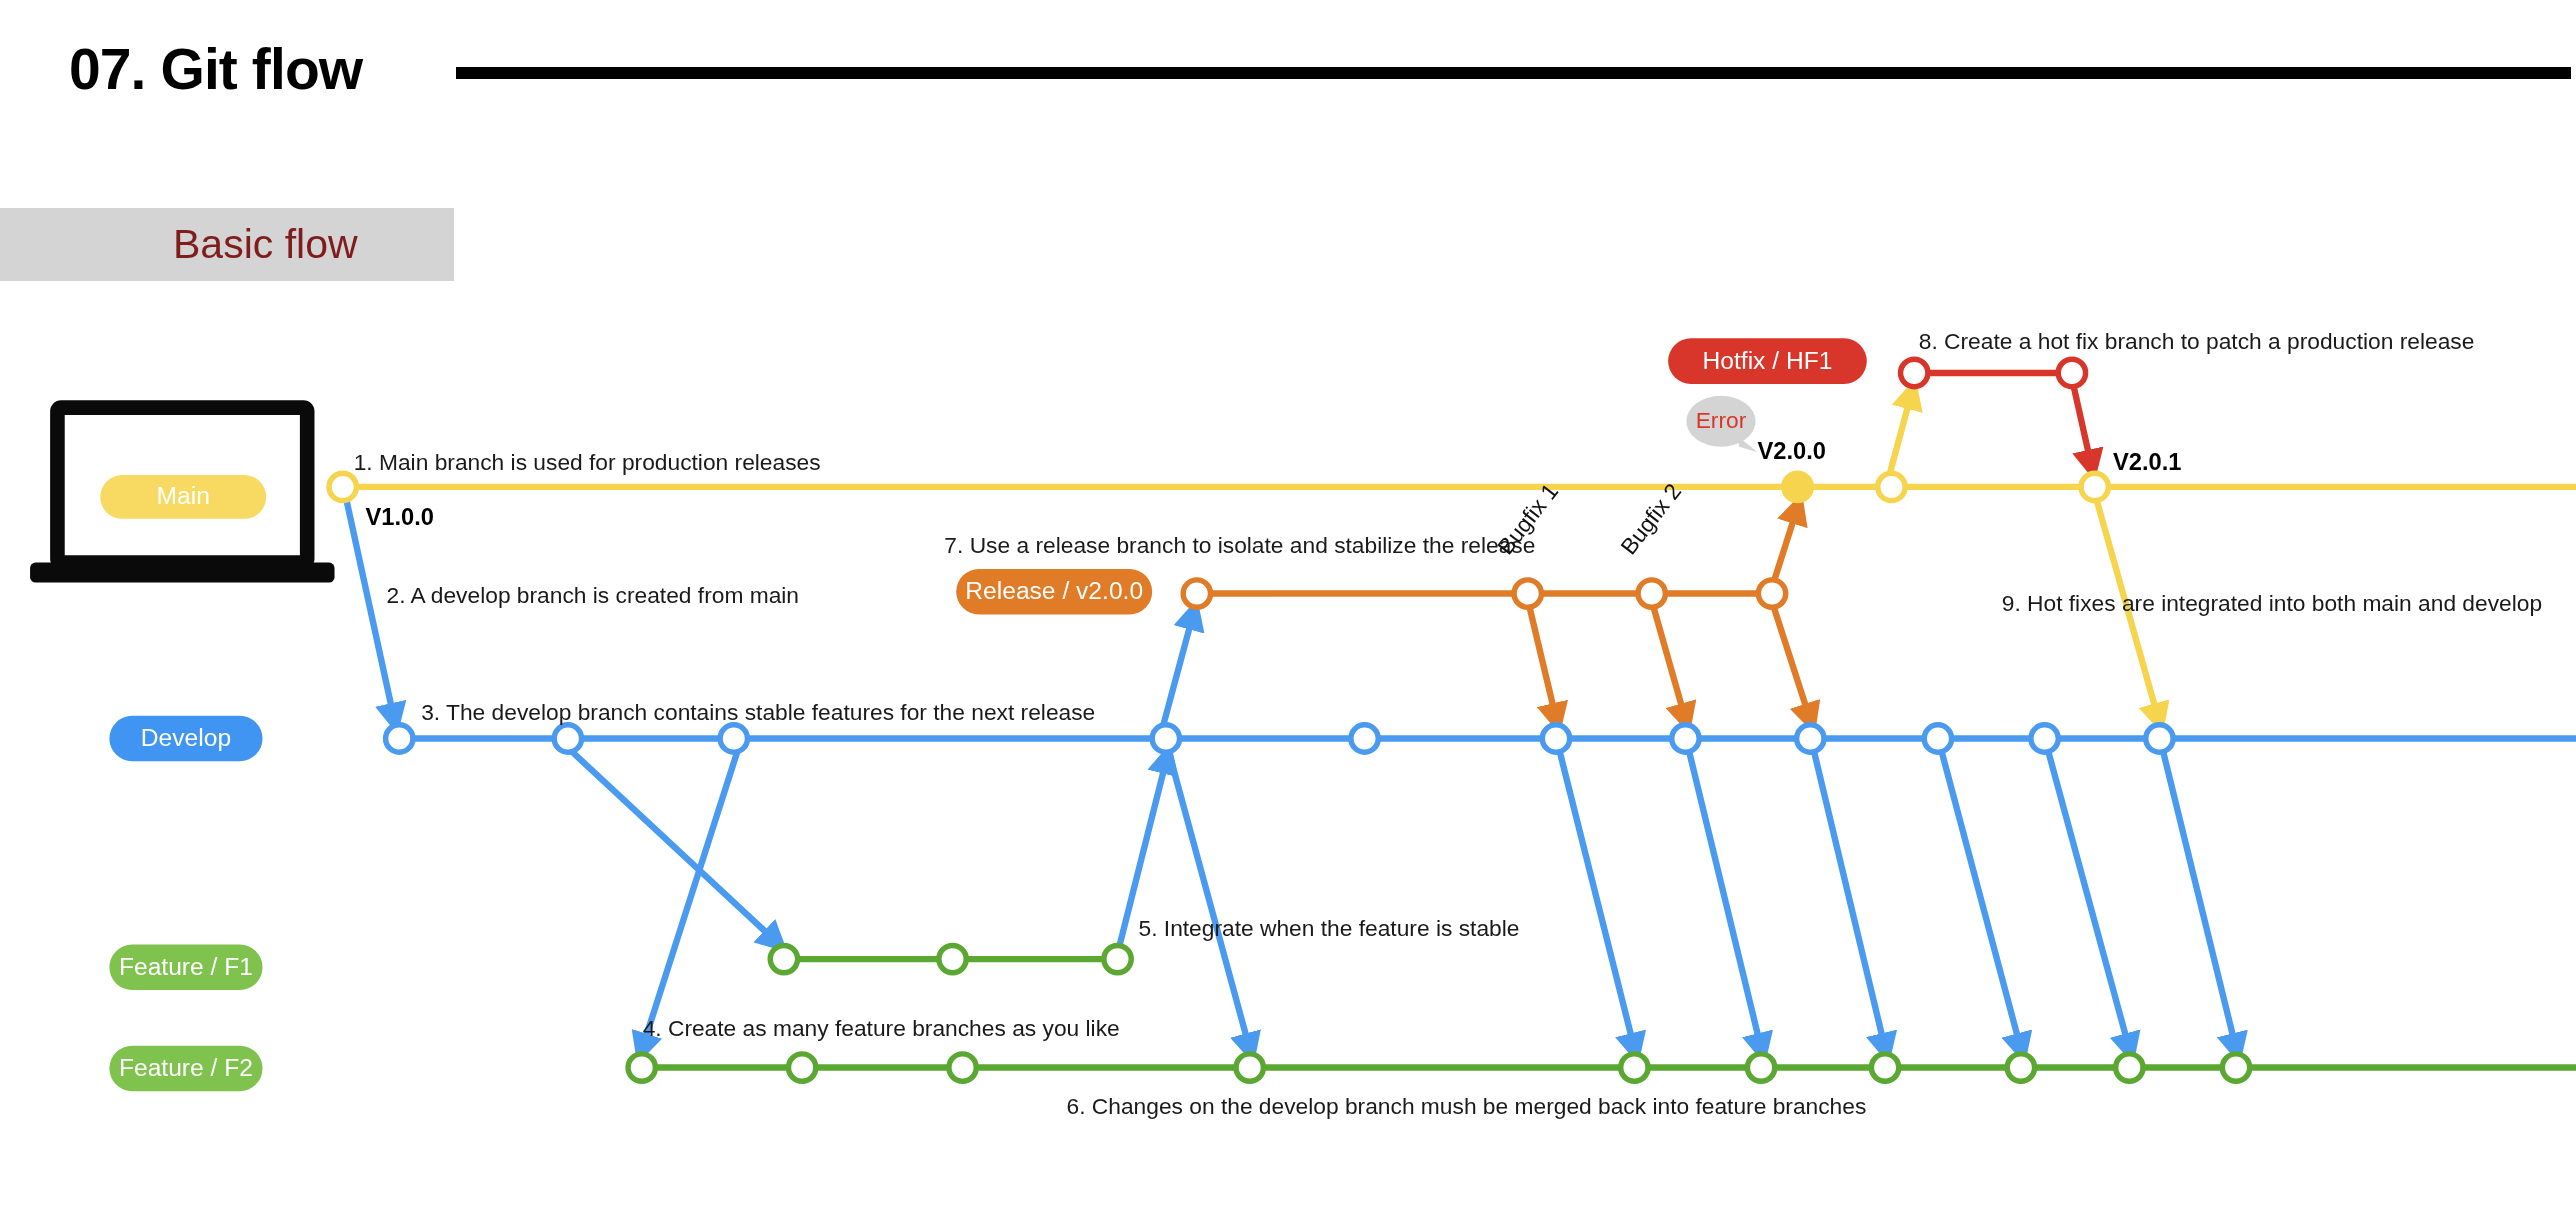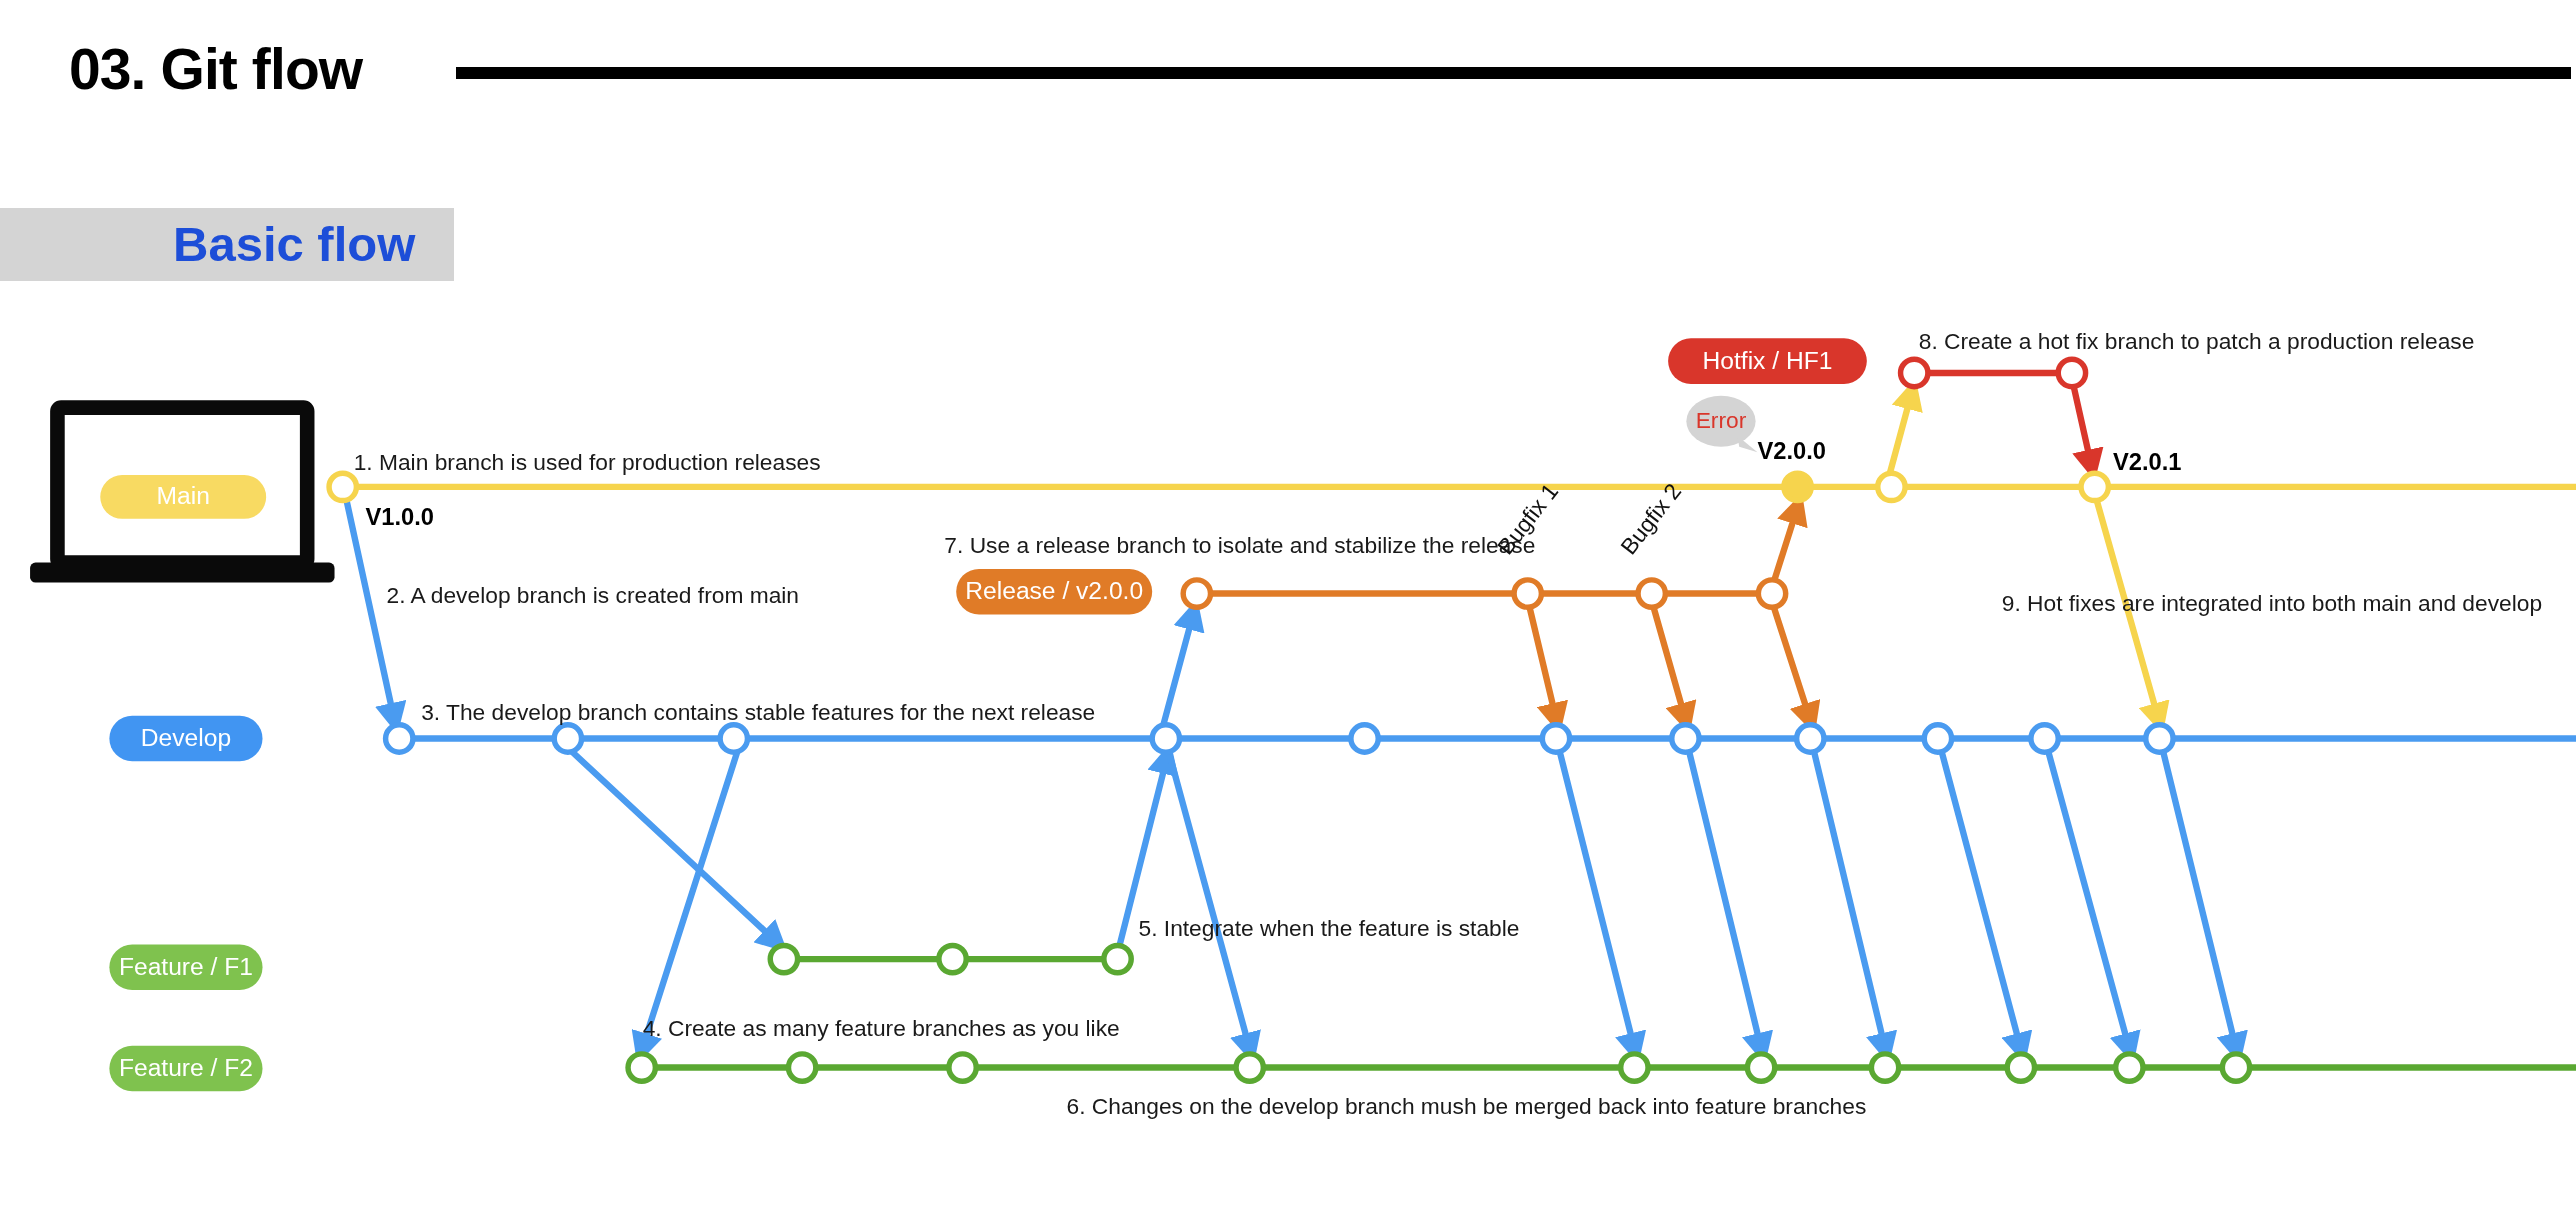--- a/index.html
+++ b/index.html
@@ -44,23 +44,23 @@
     height: 73px;
     background: #d4d4d4;
   }
   #section-band-label {
     position: absolute;
     left: 173px;
     top: 210px;
     width: 273px;
     height: 69px;
     line-height: 69px;
-    font-size: 49px;
-    font-weight: bold;
-    color: #1d4ed8;
+    font-size: 41px;
+    font-weight: normal;
+    color: #7f1d1d;
     white-space: nowrap;
   }
 
   
   #diagram {
     position: absolute;
     left: 0;
     top: 0;
     width: 2576px;
     height: 1209px;
@@ -93,21 +93,21 @@
     font-family: "Liberation Sans", sans-serif;
     font-size: 25px;
     fill: #d9362b;
     text-anchor: middle;
     dominant-baseline: middle;
   }
 </style>
 </head>
 <body>
 
-<div id="slide-title">03. Git flow</div>
+<div id="slide-title">07. Git flow</div>
 <div id="title-rule"></div>
 
 <div id="section-band"></div>
 <div id="section-band-label">Basic flow</div>
 
 <svg id="diagram" viewBox="0 0 2826 1326" xmlns="http://www.w3.org/2000/svg">
 
   <defs>
     <marker id="ar-blue" markerWidth="5" markerHeight="5" refX="3.6" refY="2.5" orient="auto" markerUnits="strokeWidth">
       <path d="M0,0 L5,2.5 L0,5 z" fill="#4a9bf0"></path>

